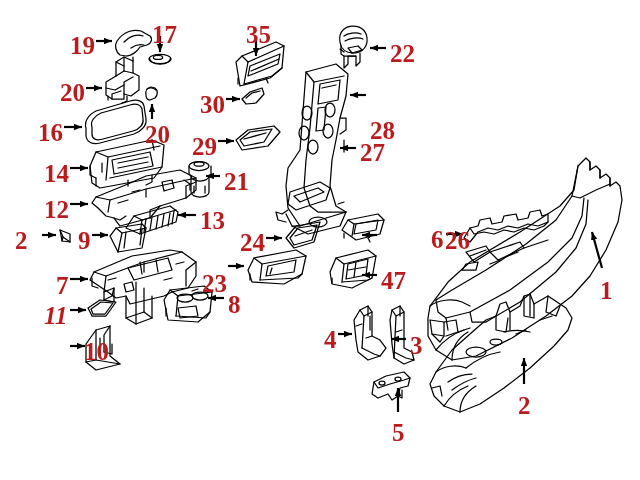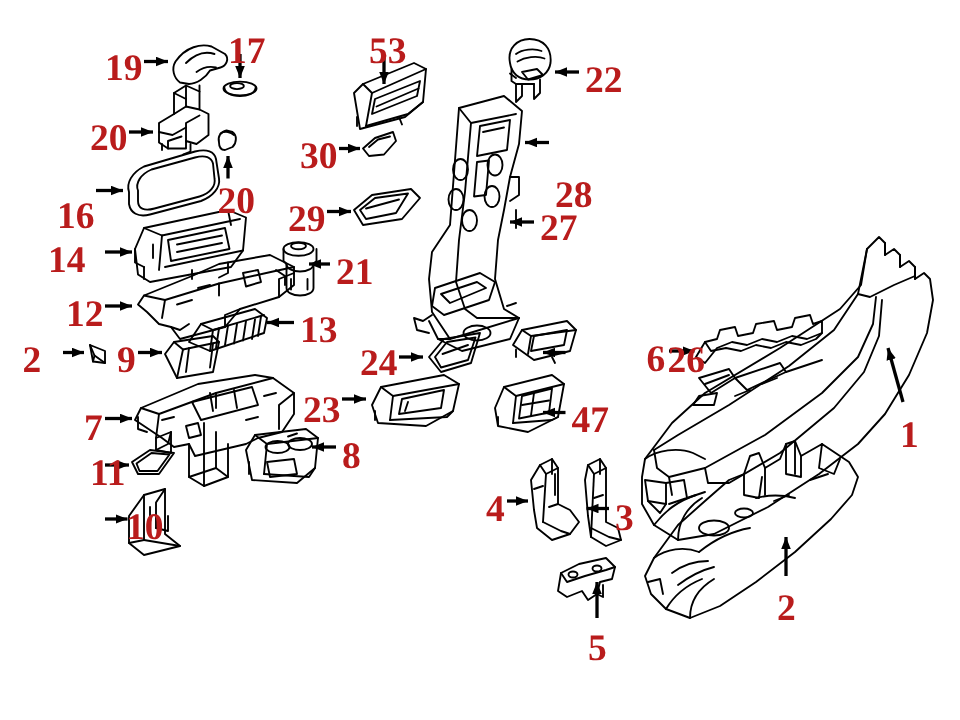--- a/index.html
+++ b/index.html
@@ -413,35 +413,35 @@
       <div class="callout" style="left: 600px; top: 278px;">1</div>
       <div class="callout" style="left: 518px; top: 393px;">2</div>
       <div class="callout" style="left: 410px; top: 333px;">3</div>
       <div class="callout" style="left: 324px; top: 327px;">4</div>
       <div class="callout" style="left: 392px; top: 420px;">5</div>
       <div class="callout" style="left: 431px; top: 227px;">6</div>
       <div class="callout" style="left: 56px; top: 273px;">7</div>
       <div class="callout" style="left: 228px; top: 292px;">8</div>
       <div class="callout" style="left: 78px; top: 228px;">9</div>
       <div class="callout" style="left: 44px; top: 339px; margin-left: 40px;">10</div>
-      <div class="callout" style="left: 60px; top: 303px;">11</div>
+      <div class="callout" style="left: 44px; top: 303px; font-style: italic;">11</div>
       <div class="callout" style="left: 44px; top: 197px;">12</div>
       <div class="callout" style="left: 200px; top: 208px;">13</div>
-      <div class="callout" style="left: 32px; top: 161px; text-align: right;">14</div>
+      <div class="callout" style="left: 44px; top: 161px; text-align: right;">14</div>
       <div class="callout" style="left: 15px; top: 228px;">2</div>
-      <div class="callout" style="left: 38px; top: 132px;">16</div>
+      <div class="callout" style="left: 38px; top: 120px;">16</div>
       <div class="callout" style="left: 152px; top: 22px; text-align: right;">17</div>
       <div class="callout" style="left: 145px; top: 122px;">20</div>
       <div class="callout" style="left: 70px; top: 33px;">19</div>
       <div class="callout" style="left: 60px; top: 80px;">20</div>
       <div class="callout" style="left: 224px; top: 169px;">21</div>
       <div class="callout" style="left: 390px; top: 41px;">22</div>
-      <div class="callout" style="left: 202px; top: 261px;">23</div>
+      <div class="callout" style="left: 202px; top: 271px;">23</div>
       <div class="callout" style="left: 240px; top: 230px;">24</div>
       <div class="callout" style="left: 381px; top: 268px;">47</div>
       <div class="callout" style="left: 397px; top: 228px; margin-left: 48px;">26</div>
       <div class="callout" style="left: 360px; top: 140px;">27</div>
       <div class="callout" style="left: 370px; top: 88px; margin-top: 30px;">28</div>
       <div class="callout" style="left: 192px; top: 134px;">29</div>
       <div class="callout" style="left: 200px; top: 92px;">30</div>
-      <div class="callout" style="left: 246px; top: 22px;">53</div>
+      <div class="callout" style="left: 246px; top: 22px;">35</div>
     </div>
 </div>
 
 </body></html>

